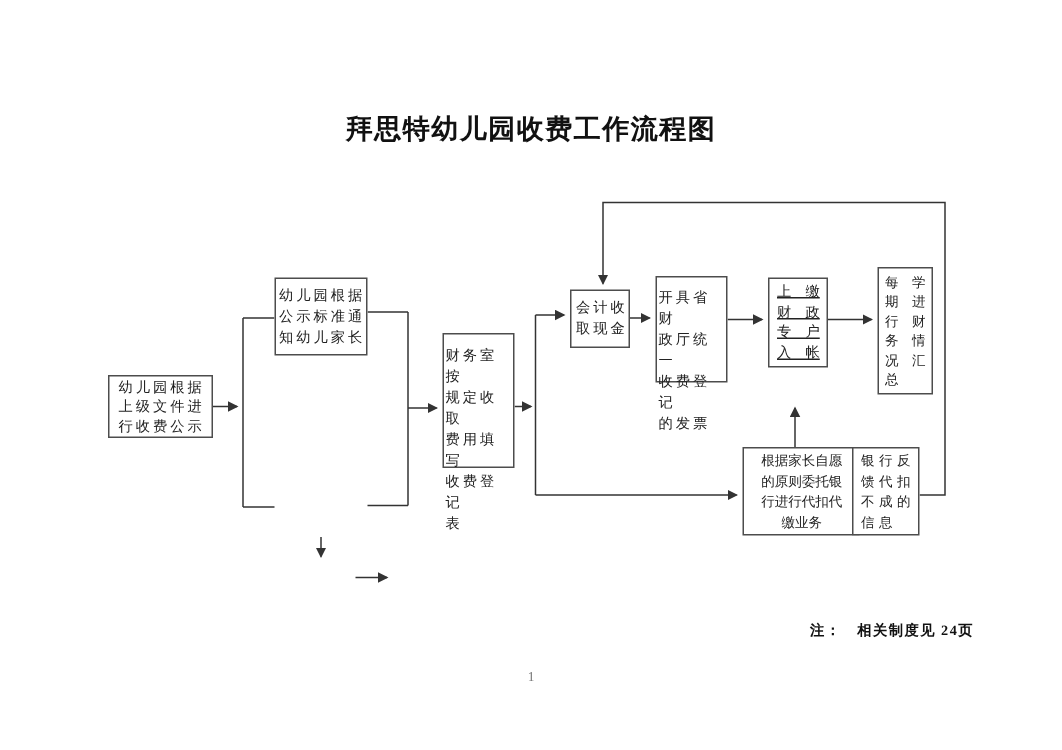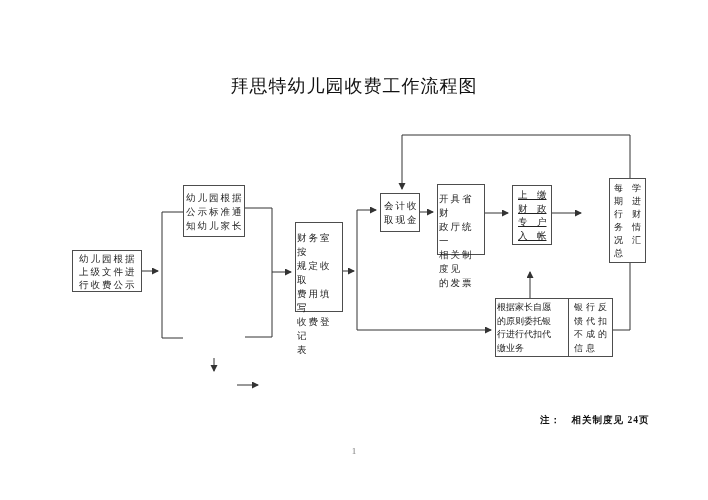--- a/index.html
+++ b/index.html
@@ -4,37 +4,37 @@
 <style>
   html,body{margin:0;padding:0;background:#e8e8e8;}
   #page{
     position:relative;width:708px;height:500px;background:#ffffff;
     font-family:"Liberation Serif","DejaVu Serif",serif;color:#1a1a1a;
     overflow:hidden;margin:0 auto;
   }
   #title{
     position:absolute;top:74px;left:0;width:708px;text-align:center;
     font-family:"Liberation Sans","DejaVu Sans",sans-serif;
-    font-size:18px;font-weight:normal;letter-spacing:1px;color:#111;
+    font-size:18px;font-weight:bold;letter-spacing:1px;color:#111;
   }
   .node{
     position:absolute;box-sizing:border-box;border:1px solid #4d4d4d;
     background:#fff;white-space:pre-line;text-align:left;
     font-size:9.5px;line-height:14px;letter-spacing:2px;color:#222;
   }
   .n-a{left:72px; top:250px;width:70px;height:42px;line-height:13px;padding:2px 0 0 6px;}
   .n-b{left:183px;top:185px;width:62px;height:52px;padding:5px 0 0 2px;}
   .n-c{left:183px;top:312px;width:62px;height:46px;padding:2px 0 0 2px;}
   .n-j{left:135px;top:375px;width:93px;height:23px;line-height:21px;letter-spacing:1.5px;padding:0 0 0 3px;}
   .n-d{left:295px;top:222px;width:48px;height:90px;padding:8px 0 0 1px;}
   .n-e{left:380px;top:193px;width:40px;height:39px;padding:5px 0 0 3px;}
   .n-f{left:437px;top:184px;width:48px;height:71px;padding:7px 0 0 1px;}
   .n-g{left:512px;top:185px;width:40px;height:60px;letter-spacing:0;line-height:13.5px;padding:3px 0 0 5px;text-decoration:underline;}
-  .n-i{left:585px;top:178px;width:37px;height:85px;font-size:9px;letter-spacing:0;line-height:13px;padding:3px 0 0 4px;margin-left:24px;}
-  .n-h{left:495px;top:298px;width:78px;height:59px;font-size:9px;letter-spacing:0;line-height:13.5px;padding:2px 0 0 1px;}
+  .n-i{left:585px;top:178px;width:37px;height:85px;font-size:9px;letter-spacing:0;line-height:13px;padding:3px 0 0 4px;}
+  .n-h{left:495px;top:298px;width:78px;height:59px;font-size:9px;letter-spacing:0;line-height:13.5px;padding:2px 0 0 1px;text-align:center;}
   .n-k{left:568px;top:298px;width:45px;height:59px;font-size:9px;letter-spacing:3px;line-height:13.5px;padding:2px 0 0 5px;}
   #note{
     position:absolute;top:414px;left:540px;width:130px;
     font-size:9.5px;font-weight:bold;letter-spacing:1px;color:#111;
     white-space:nowrap;
   }
   #pagenum{
     position:absolute;top:446px;left:0;width:708px;text-align:center;
     font-size:9px;color:#777;
   }
@@ -93,21 +93,21 @@
 知幼儿家长</div>
   <div class="node n-e">会计收
 取现金</div>
   <div class="node n-d">财务室按
 规定收取
 费用填写
 收费登记
 表</div>
   <div class="node n-f">开具省财
 政厅统一
-相关制度见
+收费登记
 的发票</div>
   <div class="node n-g">上　缴
 财　政
 专　户
 入　帐</div>
   <div class="node n-i">每　学
 期　进
 行　财
 务　情
 况　汇

